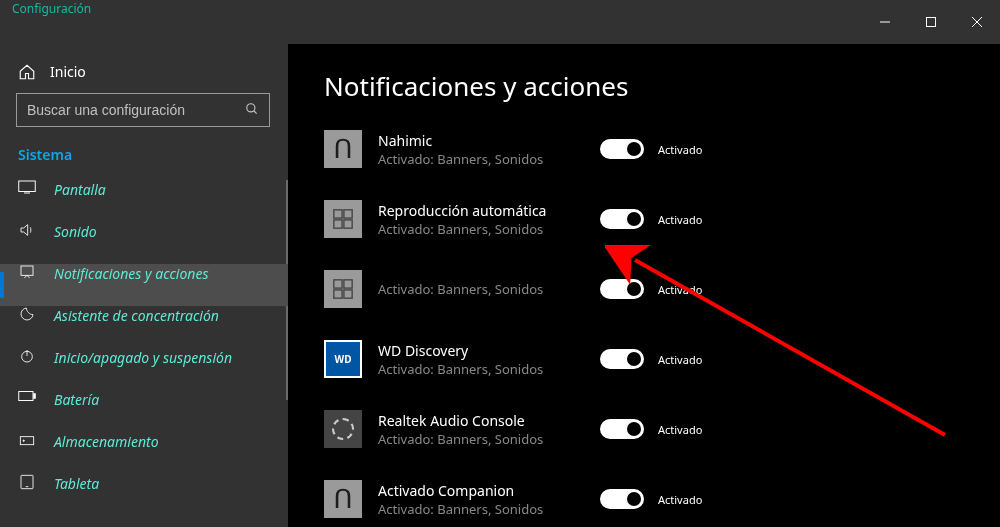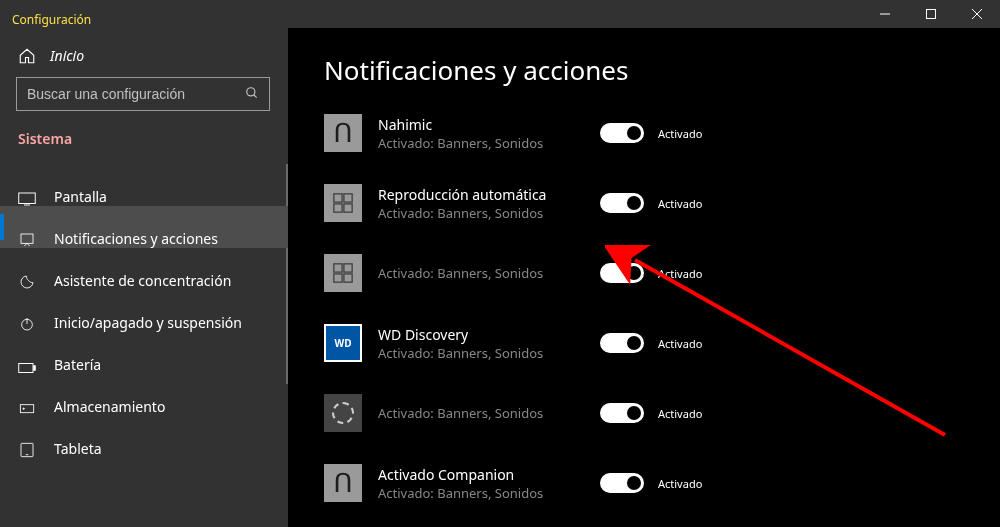--- a/index.html
+++ b/index.html
@@ -4,61 +4,61 @@
   <style>
     * { margin: 0; padding: 0; box-sizing: border-box; }
     body {
       width: 1000px; height: 527px;
       font-family: "Segoe UI", system-ui, sans-serif;
       background: #000; color: #fff;
       overflow: hidden; display: flex; flex-direction: column;
       position: relative;
     }
     .titlebar {
-      height: 28px; background: #323232;
-      display: flex; align-items: flex-end; padding-left: 12px;
-      font-size: 12px; color: #fde047;
+      height: 44px; background: #323232;
+      display: flex; align-items: flex-start; padding-left: 12px;
+      font-size: 12px; color: #14b8a6;
     }
     .titlebar .win-controls {
       margin-left: auto; display: flex; height: 100%;
     }
     .titlebar .win-btn {
       width: 46px; display: flex; align-items: center; justify-content: center;
       font-size: 10px; color: #fff; cursor: default;
     }
     .content { flex: 1; display: flex; min-height: 0; }
     .sidebar {
       width: 288px; background: #323232; display: flex; flex-direction: column;
       padding-top: 6px;
     }
     .home-row {
       display: flex; align-items: center; gap: 14px;
-      padding: 12px 18px; cursor: default; font-style: italic;
+      padding: 12px 18px; cursor: default;
     }
     .home-row .icon { width: 18px; height: 18px; display:flex; align-items:center; }
     .home-row span { font-size: 14px; }
     .search-wrap { padding: 0 18px 14px 16px; }
     .search {
       height: 34px; border: 1px solid #999; background: transparent;
       display: flex; align-items: center; padding: 0 10px;
     }
     .search input {
       flex: 1; background: transparent; border: none; outline: none;
       color: #fff; font-size: 14px;
     }
     .search input::placeholder { color: #c0c0c0; }
     .search .sicon { color: #c0c0c0; font-size: 14px; }
     .section-label {
-      padding: 4px 18px 16px 18px; font-size: 14px; font-weight: 600; color: #fca5a5;
+      padding: 4px 18px 16px 18px; font-size: 14px; font-weight: 600; color: #0ea5e9;
     }
     .nav { flex: 1; display: flex; flex-direction: column; position: relative; }
     .nav-item {
-      display: flex; align-items: flex-end; gap: 18px;
+      display: flex; align-items: flex-start; gap: 18px;
       height: 42px; padding: 0 18px; cursor: default;
-      font-size: 14px; color: #ffffff; position: relative;
+      font-size: 14px; color: #5eead4; position: relative; font-style: italic;
     }
     .nav-item.selected { background: #4d4d4d; }
     .nav-item.selected::before {
       content: ""; position: absolute; left: 0; top: 8px; bottom: 8px;
       width: 4px; background: #0078d4;
     }
     .nav-item .nicon { width: 18px; display:flex; justify-content:center; color:#fff; }
     .divider-scroll {
       position: absolute; right: 0; top: 0; width: 2px; height: 220px;
       background: #6a6a6a;
@@ -151,20 +151,29 @@
 
       <div class="nav-item">
         <span class="nicon">
             <svg width="18" height="14" viewBox="0 0 24 18" fill="none" stroke="#fff" stroke-width="1.3">
               <rect x="1" y="1" width="22" height="14"></rect>
               <line x1="8" y1="17" x2="16" y2="17"></line>
             </svg>
           </span>
         <span>Pantalla</span>
       </div>
+      <div class="nav-item">
+        <span class="nicon">
+            <svg width="18" height="16" viewBox="0 0 24 24" fill="none" stroke="#fff" stroke-width="1.3">
+              <path d="M3 9v6h4l6 5V4L7 9H3z"></path>
+              <path d="M17 8c1 1 1 7 0 8"></path>
+            </svg>
+          </span>
+        <span>Sonido</span>
+      </div>
       <div class="nav-item selected">
         <span class="nicon">
             <svg width="16" height="16" viewBox="0 0 24 24" fill="none" stroke="#fff" stroke-width="1.3">
               <rect x="3" y="3" width="18" height="14"></rect>
               <path d="M8 21l4-4 4 4"></path>
             </svg>
           </span>
         <span>Notificaciones y acciones</span>
       </div>
       <div class="nav-item">
@@ -276,20 +285,21 @@
         <div class="toggle"></div>
         <span class="toggle-label">Activado</span>
       </div>
     </div>
 
     <div class="app-row">
       <div class="app-icon" style="background:#444;">
         <div style="width:22px;height:22px;border-radius:50%;border:2px dashed #ccc;"></div>
       </div>
       <div class="app-text">
+        <div class="name">Realtek Audio Console</div>
         <div class="sub">Activado: Banners, Sonidos</div>
       </div>
       <div class="toggle-wrap">
         <div class="toggle"></div>
         <span class="toggle-label">Activado</span>
       </div>
     </div>
 
     <div class="app-row">
       <div class="app-icon" style="font-family:serif;font-size:26px;">ᑎ</div>

